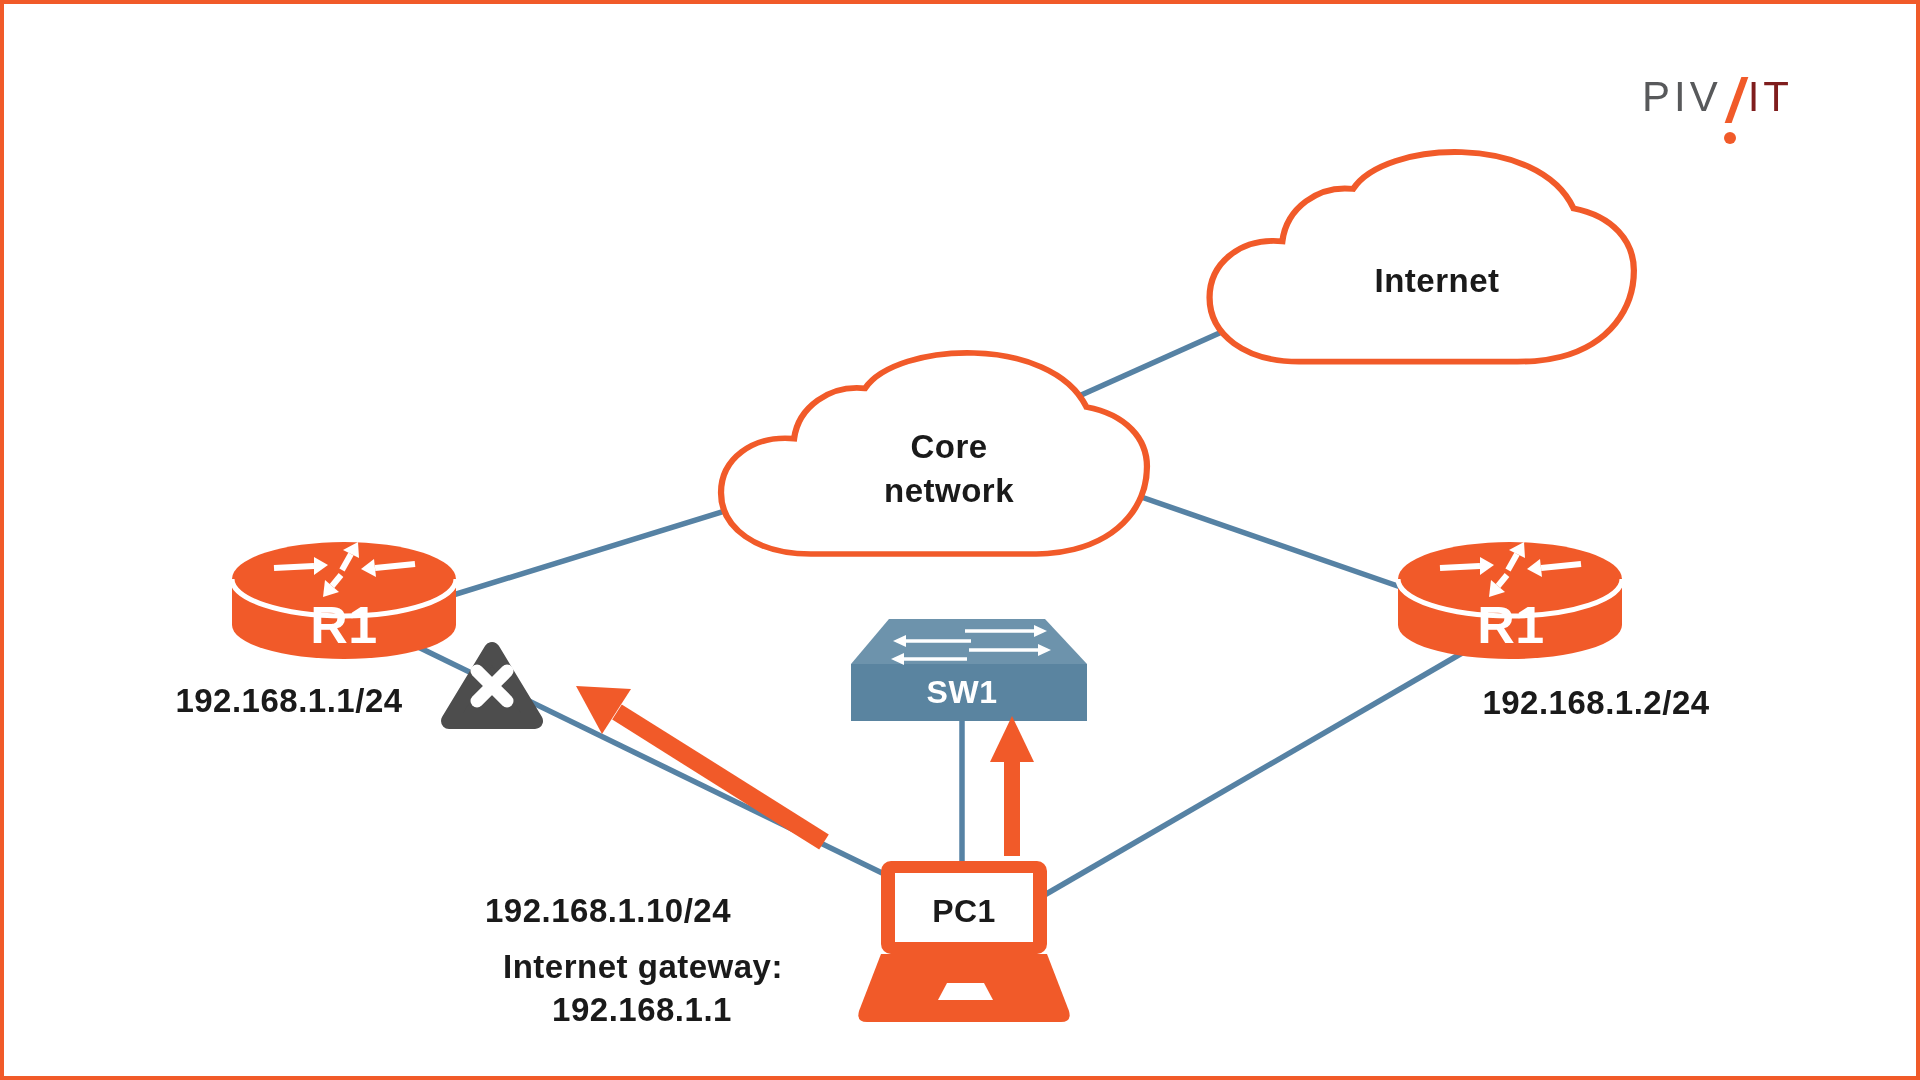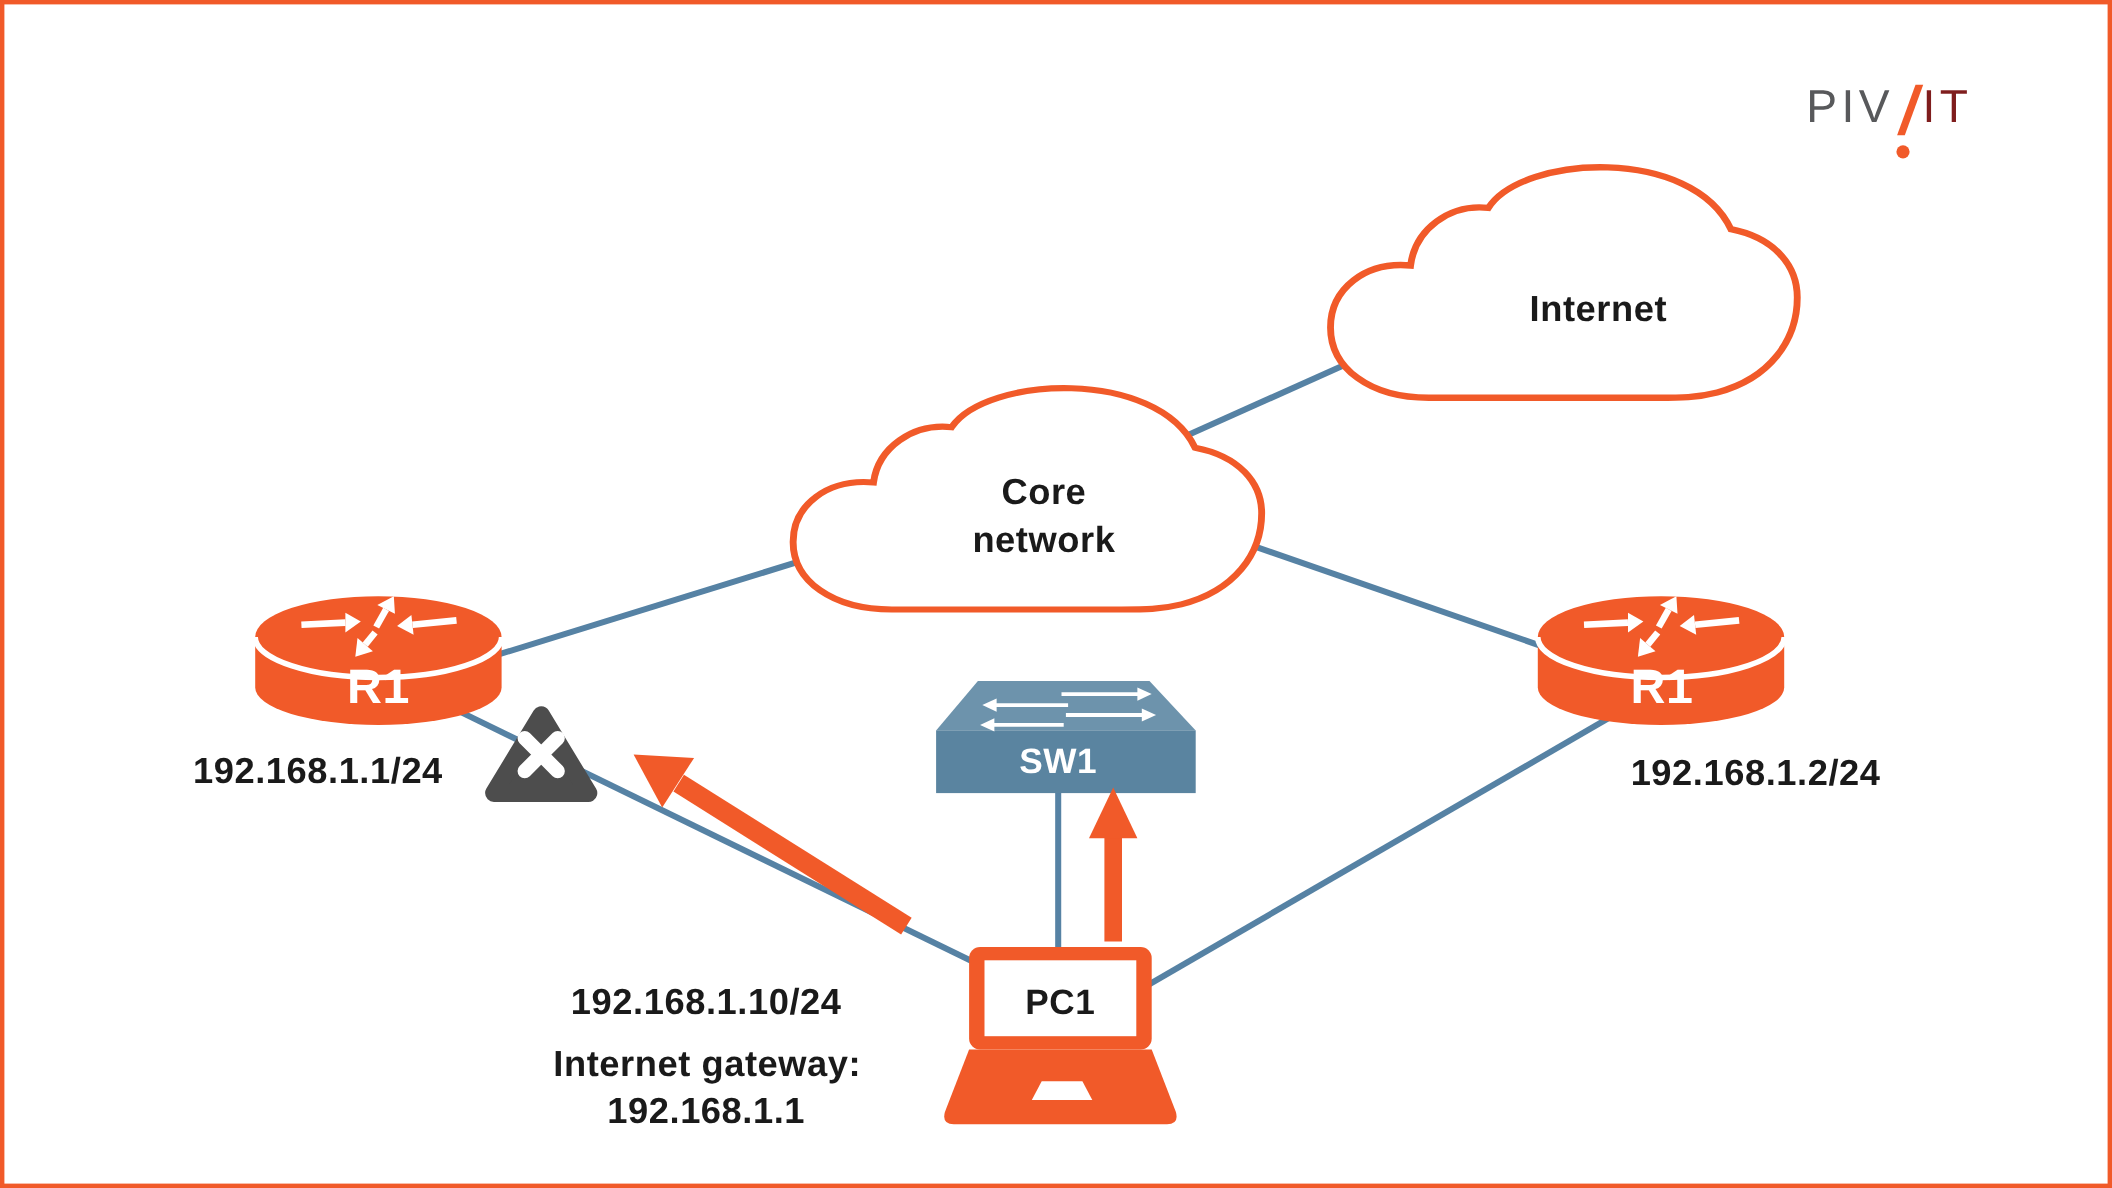--- a/index.html
+++ b/index.html
@@ -10,21 +10,21 @@
   }
   .art{position:absolute;left:0;top:0;width:1920px;height:1080px;}
   .lbl{
     position:absolute;transform:translate(-50%,-50%);
     font-weight:700;color:#1A1A1A;white-space:nowrap;text-align:center;
     letter-spacing:0.5px;
   }
   .lbl.white{color:#ffffff;}
   .fs32{font-size:32px;}
   .fs34{font-size:33px;}
-  .fs40{font-size:44px;}
+  .fs40{font-size:52px;}
   .core-label div{line-height:44px;}
   
   .logo{
     position:absolute;left:1638px;top:72px;height:70px;
     display:flex;align-items:flex-start;
     font-size:42px;font-weight:500;letter-spacing:4px;color:#58595B;line-height:1;
   }
   .logo .logo-it{color:#7f1d1d;}
   .logo-slash-wrap{position:relative;width:26px;height:70px;display:inline-block;}
   .logo-slash-bar{
@@ -130,33 +130,33 @@
 
   <div class="logo">
     <span>PIV</span>
     <span class="logo-slash-wrap">
       <span class="logo-slash-bar"></span>
       <span class="logo-dot"></span>
     </span>
     <span class="logo-it">IT</span>
   </div>
 
-  <div class="lbl fs34" style="left:1433px;top:277px;margin-left:16px;">Internet</div>
+  <div class="lbl fs34" style="left:1433px;top:277px;">Internet</div>
 
   <div class="lbl fs34 core-label" style="left:945px;top:465px;">
     <div>Core</div>
     <div>network</div>
   </div>
 
   <div class="lbl white fs40" style="left:340px;top:621px;">R1</div>
   <div class="lbl fs34" style="left:285px;top:697px;">192.168.1.1/24</div>
 
   <div class="lbl white fs40" style="left:1507px;top:621px;">R1</div>
   <div class="lbl fs34" style="left:1592px;top:699px;">192.168.1.2/24</div>
 
   <div class="lbl white fs32" style="left:958px;top:688px;">SW1</div>
 
   <div class="lbl fs32" style="left:960px;top:907px;">PC1</div>
-  <div class="lbl fs34" style="left:638px;top:907px;">192.168.1.10/24</div>
+  <div class="lbl fs34" style="left:604px;top:907px;">192.168.1.10/24</div>
   <div class="lbl fs34" style="left:639px;top:963px;">Internet gateway:</div>
   <div class="lbl fs34" style="left:638px;top:1006px;">192.168.1.1</div>
 
 </div>
 
 </body></html>

